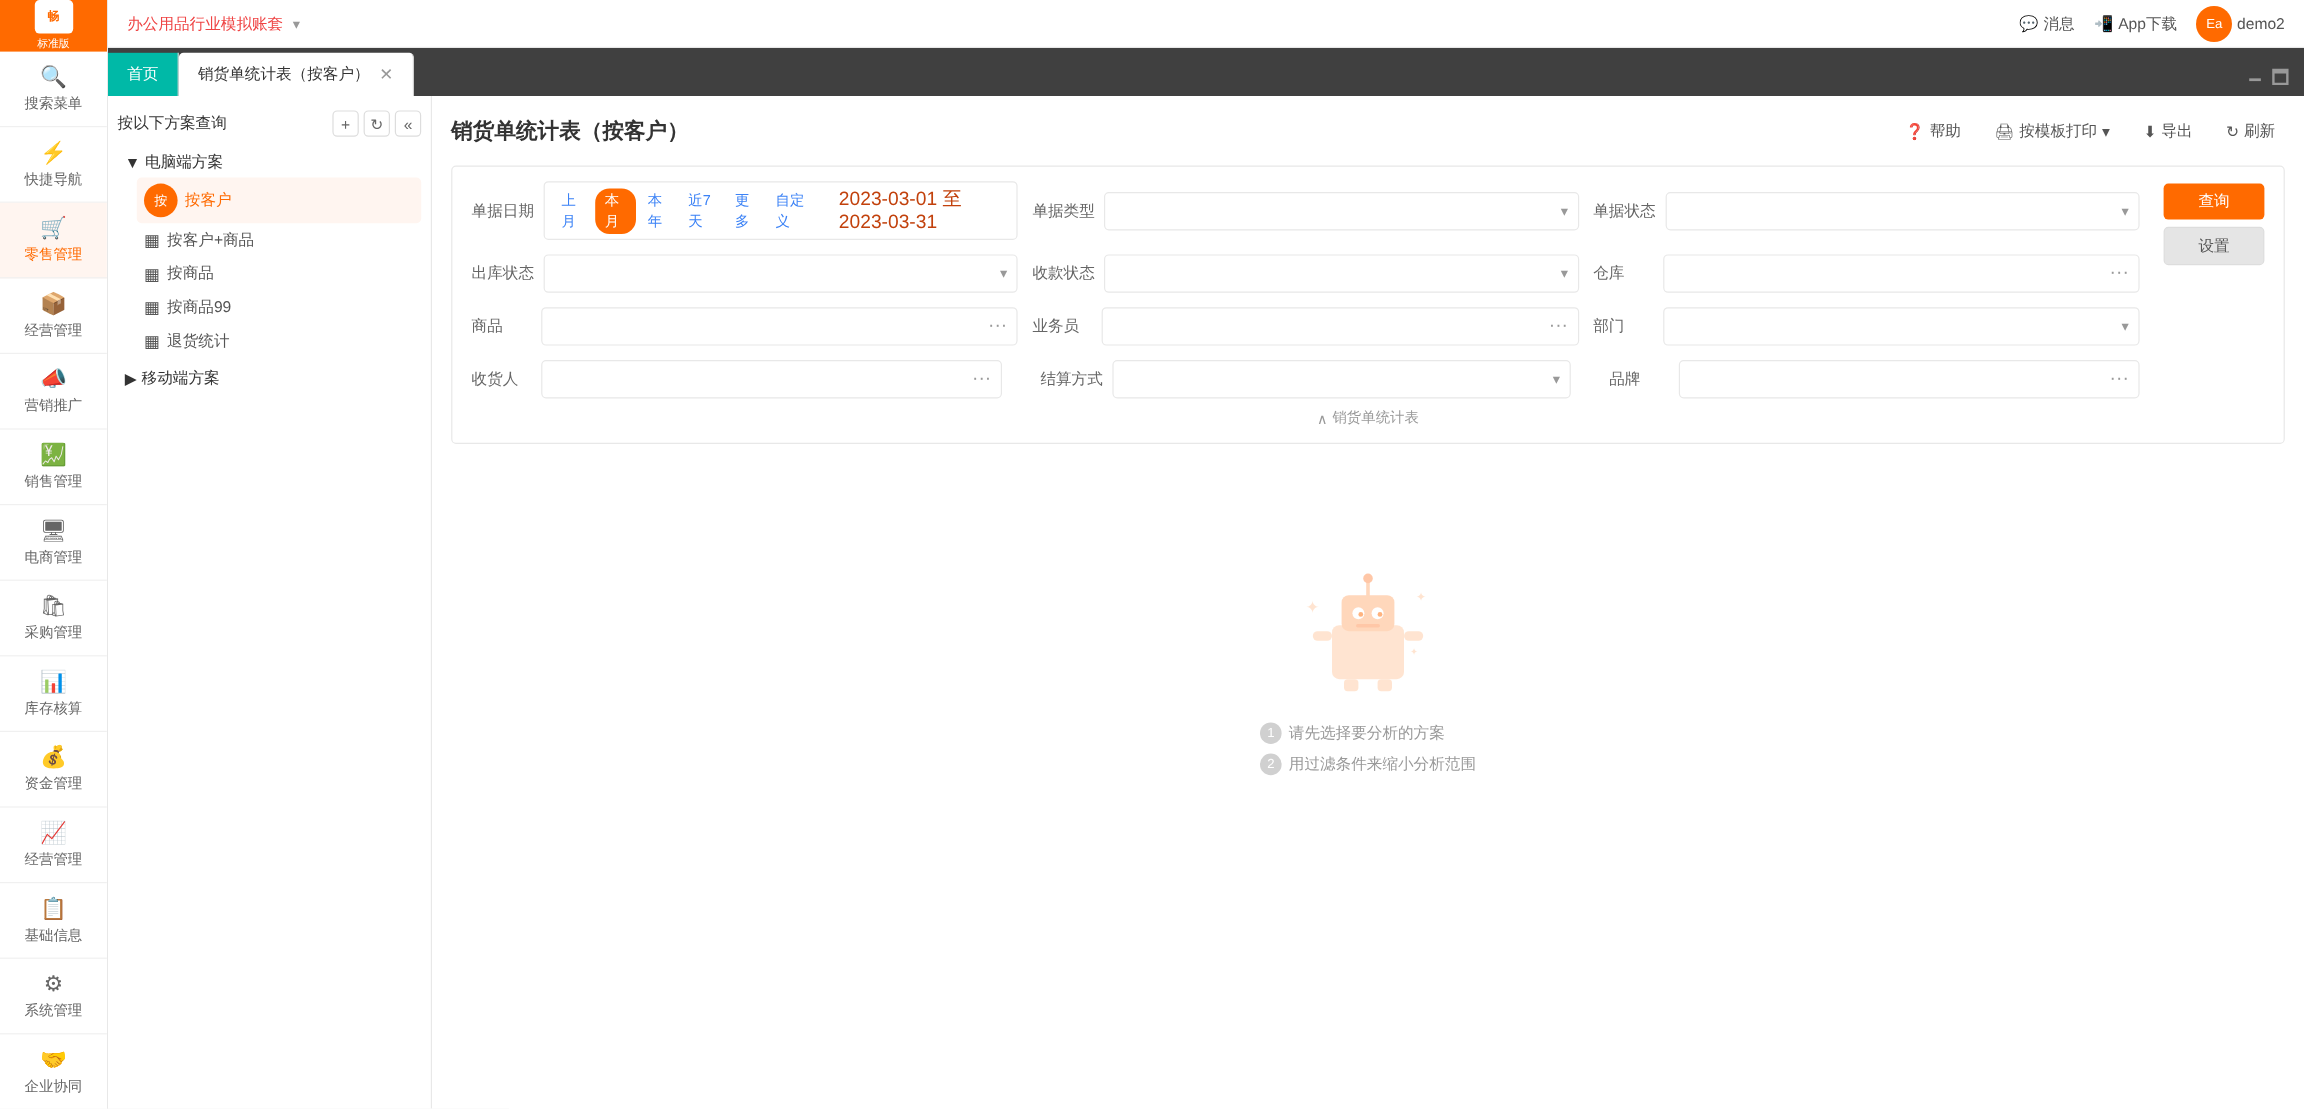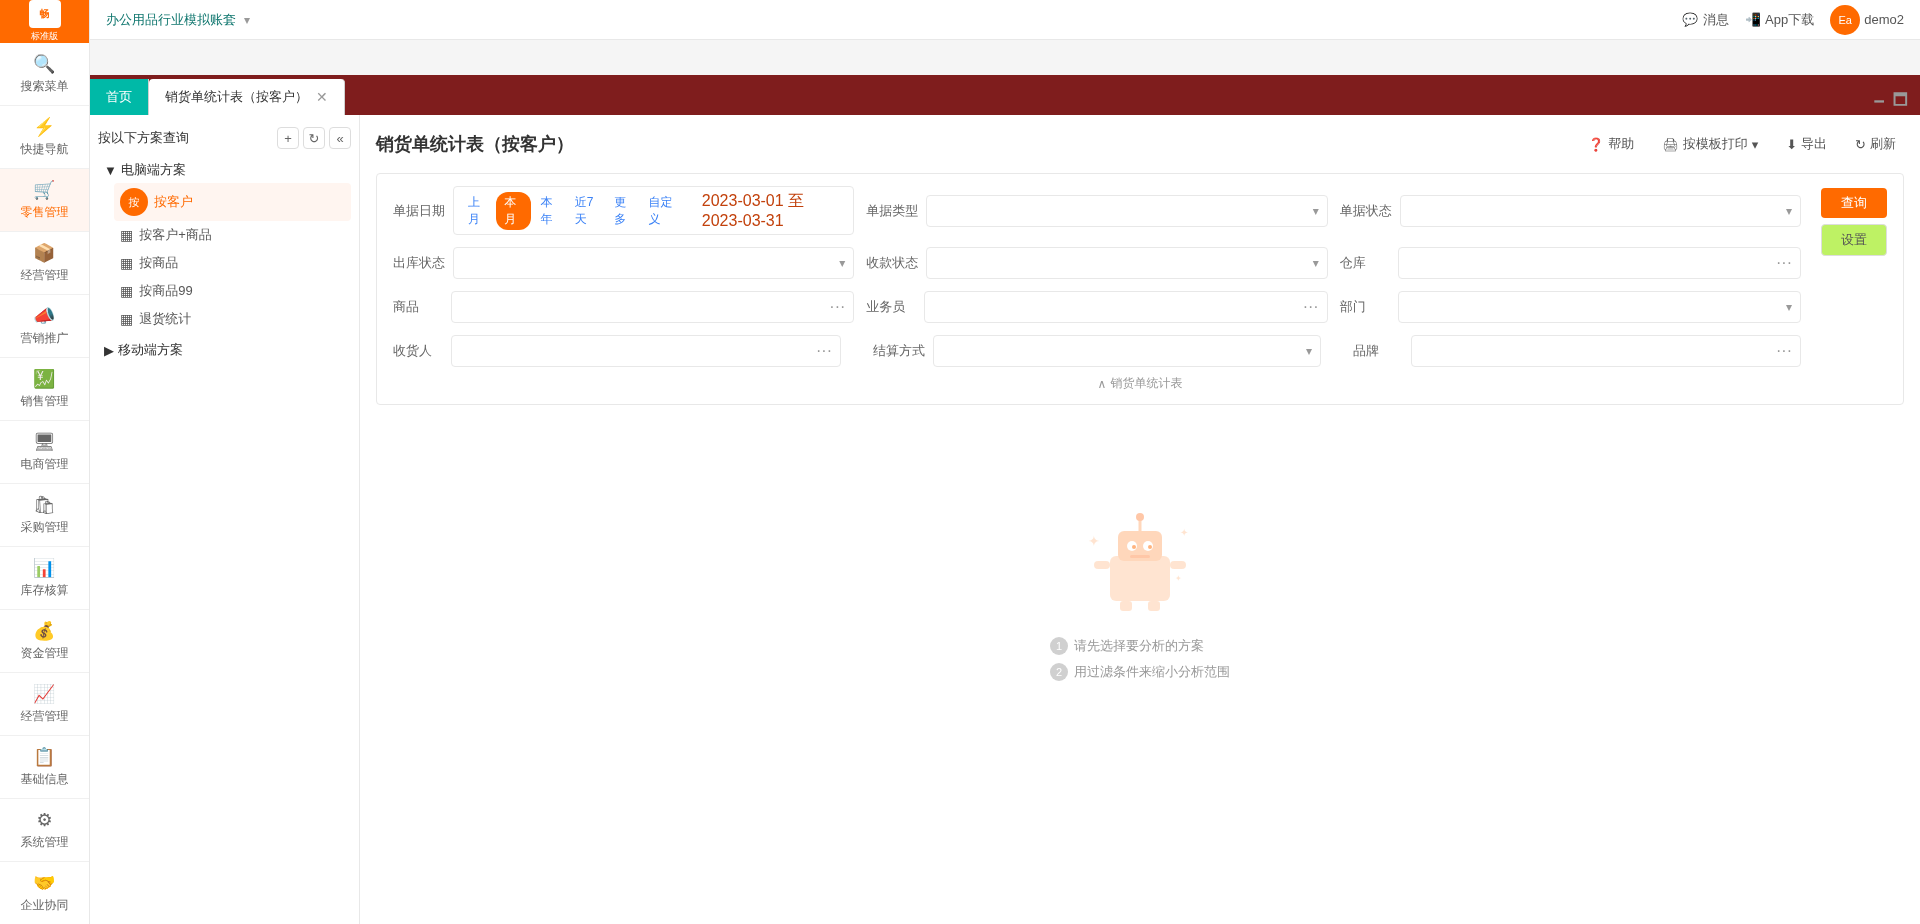--- a/index.html
+++ b/index.html
@@ -65,40 +65,39 @@
       height: 40px;
       background: #fff;
       border-bottom: 1px solid #e8e8e8;
       display: flex;
       align-items: center;
       justify-content: space-between;
       padding: 0 16px;
       flex-shrink: 0;
     }
     .header-left { display: flex; align-items: center; gap: 8px; }
-    .header-breadcrumb { font-size: 13px; color: #0f766e; }
+    .header-breadcrumb { font-size: 13px; color: #ef4444; }
     .header-dropdown { font-size: 12px; color: #999; cursor: pointer; }
     .header-right { display: flex; align-items: center; gap: 16px; }
     .header-btn { display: flex; align-items: center; gap: 4px; font-size: 13px; color: #555; cursor: pointer; }
     .avatar {
       width: 30px; height: 30px; border-radius: 50%;
       background: #ff6a00;
       display: flex; align-items: center; justify-content: center;
       color: #fff; font-size: 11px;
     }
 
     
     .tab-bar {
       height: 40px;
-      background: #7f1d1d;
+      background: #404040;
       display: flex;
       align-items: flex-end;
       flex-shrink: 0;
       padding-left: 0;
-      margin-top: 35px;
     }
     .tab {
       height: 36px;
       padding: 0 16px;
       display: flex;
       align-items: center;
       font-size: 13px;
       cursor: pointer;
       border-radius: 4px 4px 0 0;
       background: #e0e0e0;
@@ -285,24 +284,24 @@
     .btn-primary {
       background: #ff6a00;
       color: #fff;
       border: none;
       padding: 6px 20px;
       border-radius: 4px;
       cursor: pointer;
       font-size: 13px;
     }
     .btn-default {
-      background: #bef264;
+      background: #e5e5e5;
       color: #555;
       border: 1px solid #ddd;
-      padding: 6px 16px;
+      padding: 6px 28px;
       border-radius: 4px;
       cursor: pointer;
       font-size: 13px;
     }
 
     
     .query-buttons {
       display: flex;
       flex-direction: column;
       gap: 6px;

